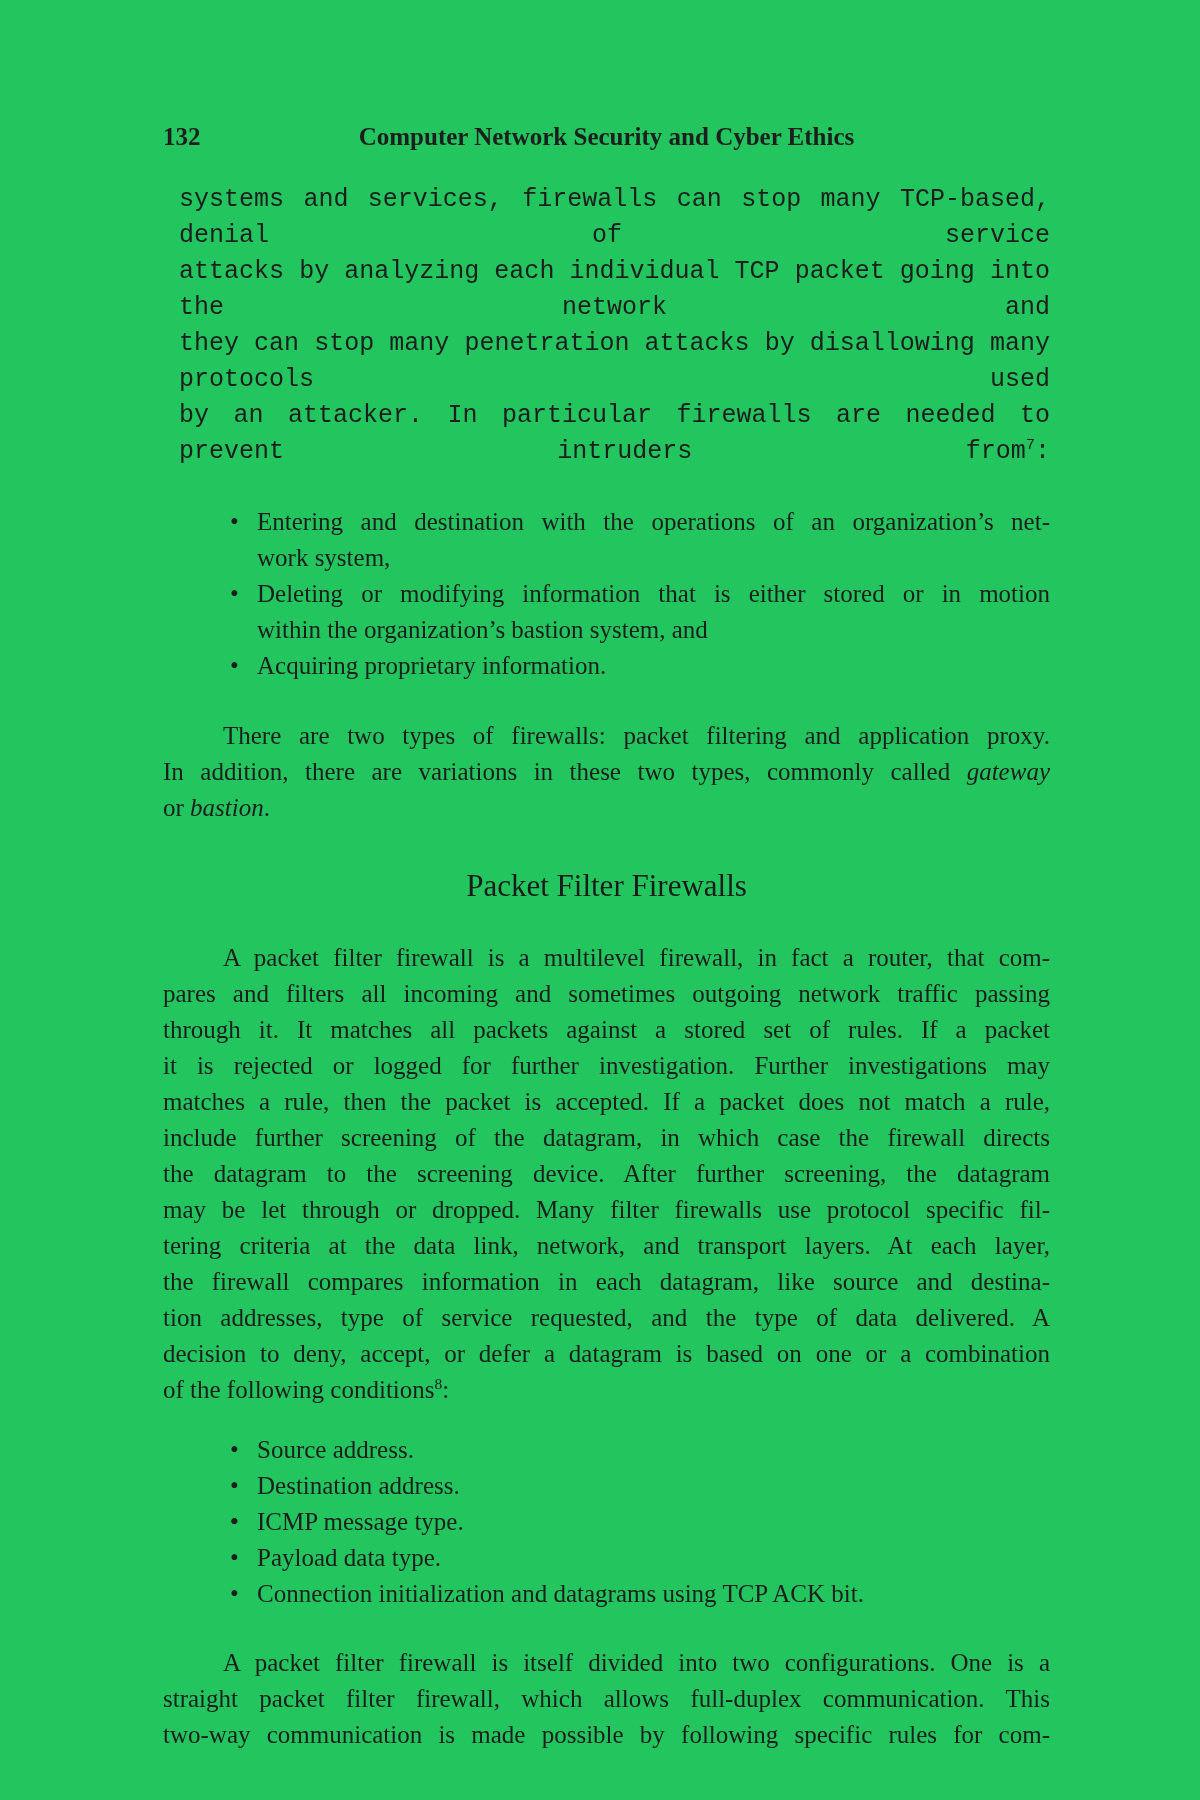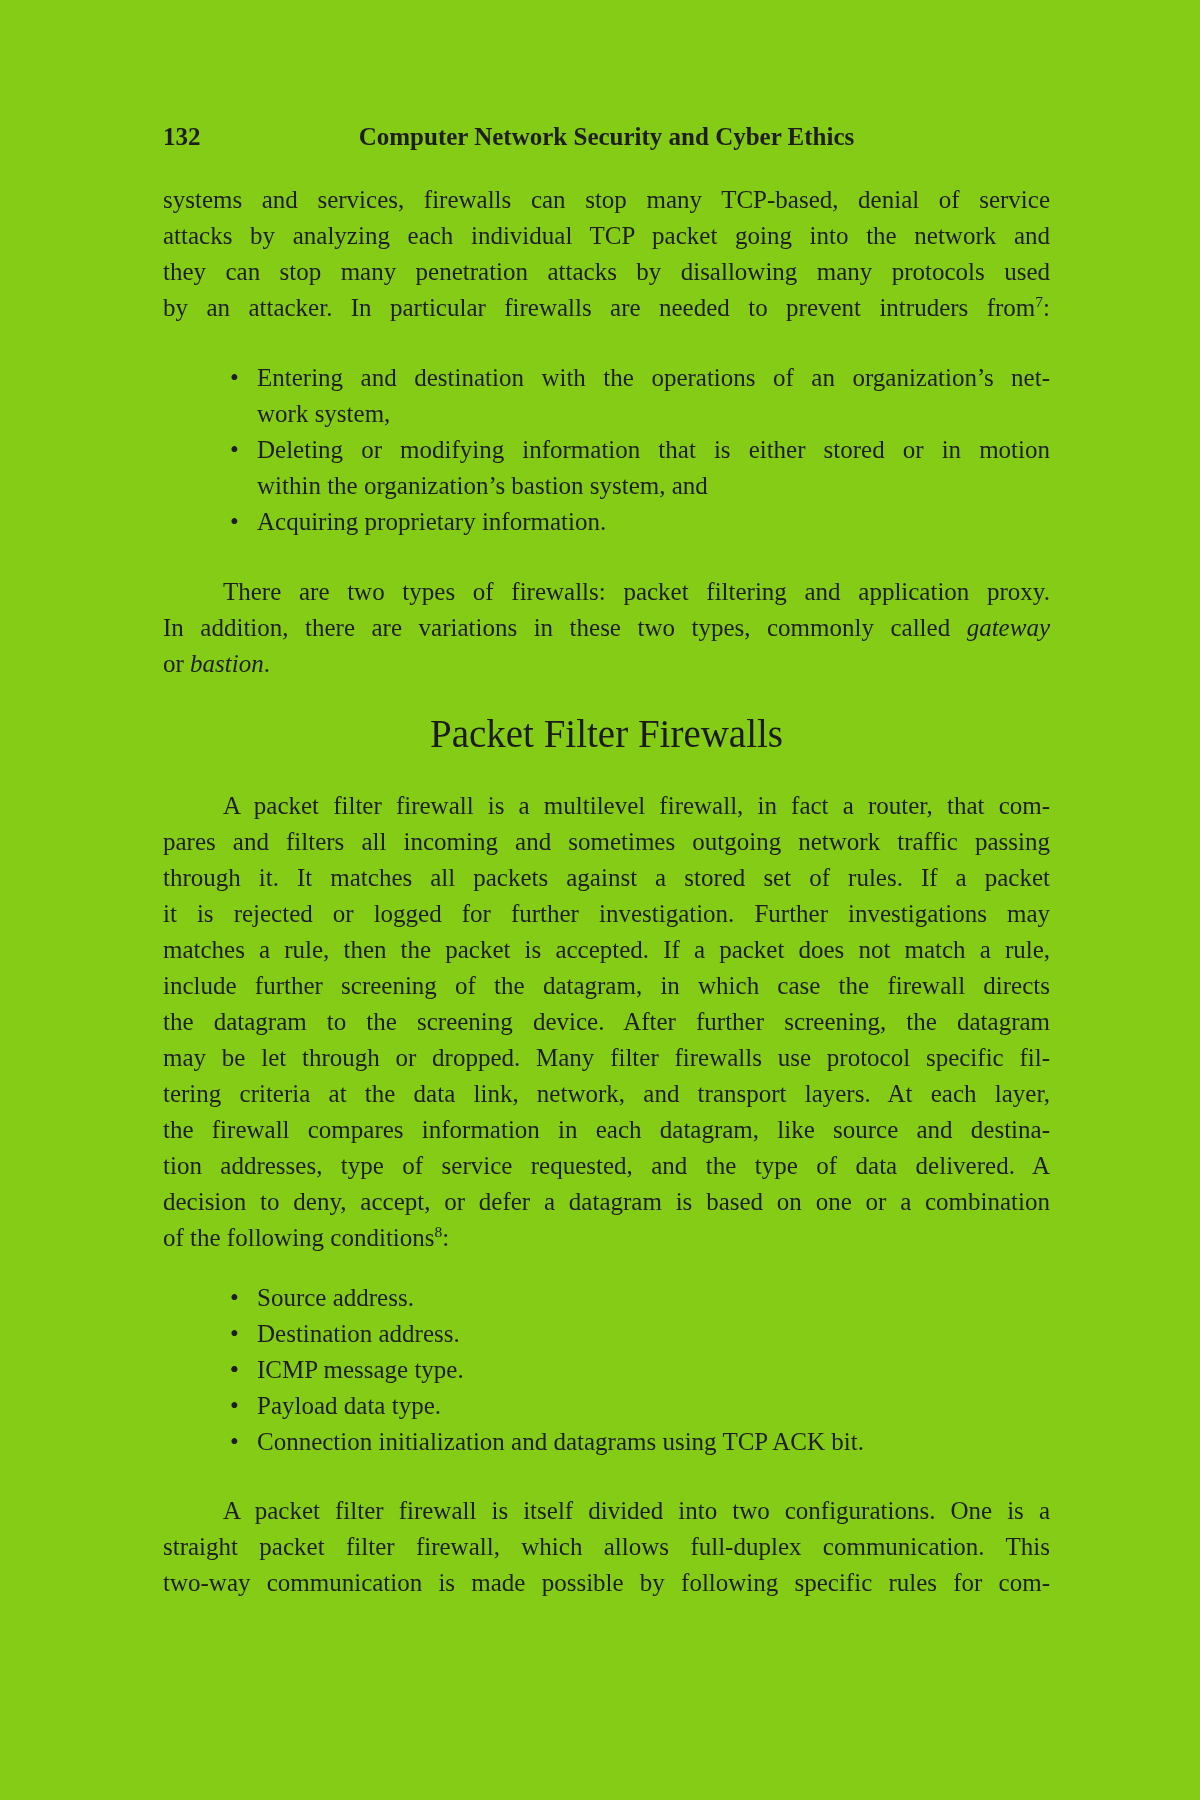--- a/index.html
+++ b/index.html
@@ -1,44 +1,44 @@
 <!DOCTYPE html>
 <html><head>
 <meta charset="utf-8">
 <style>
   html,body { margin:0; padding:0; background:#e9e9e9; }
   .page {
     position:relative;
     width:1200px; height:1800px;
     margin:0 auto;
-    background:#84cc16;
+    background:#22c55e;
     color:#1e1e1e;
     font-family:"Liberation Serif","DejaVu Serif",serif;
     box-sizing:border-box;
     padding:122px 150px 0 163px;
     overflow:hidden;
   }
   .header { position:relative; height:30px; margin-bottom:30px; font-size:25px; font-weight:bold; line-height:30px; }
   .page-num { position:absolute; left:0; top:0; }
   .running-title { display:block; text-align:center; }
 
   .para { font-size:25px; line-height:36px; }
   .tline { text-align:left; white-space:normal; }
   .tline.jl { text-align:justify; text-align-last:justify; }
   .tline.ind { text-indent:60px; }
   sup { font-size:0.62em; line-height:0; vertical-align:super; }
   em { font-style:italic; }
 
-  .para1 { margin:0 0 34px 0; }
+  .para1 { margin:0 0 34px 16px;font-family:Liberation Mono, monospace; }
   .blist  { font-size:25px; line-height:36px; }
   .blist1 { margin:0 0 34px 0; }
   .para2 { margin:0; }
   .section-heading {
-    margin:30px 0 32px 0;
-    font-size:39px; font-weight:normal;
+    margin:38px 0 32px 0;
+    font-size:31px; font-weight:normal;
     line-height:44px; text-align:center;
     color:#1b1b1b;
   }
   .para3 { margin:0 0 24px 0; }
   .blist2 { margin:0 0 33px 0; }
   .para4 { margin:0; }
 
   .bullet-item { position:relative; padding-left:94px; }
   .bullet-item .dot { position:absolute; left:67px; top:0; }
 </style>

